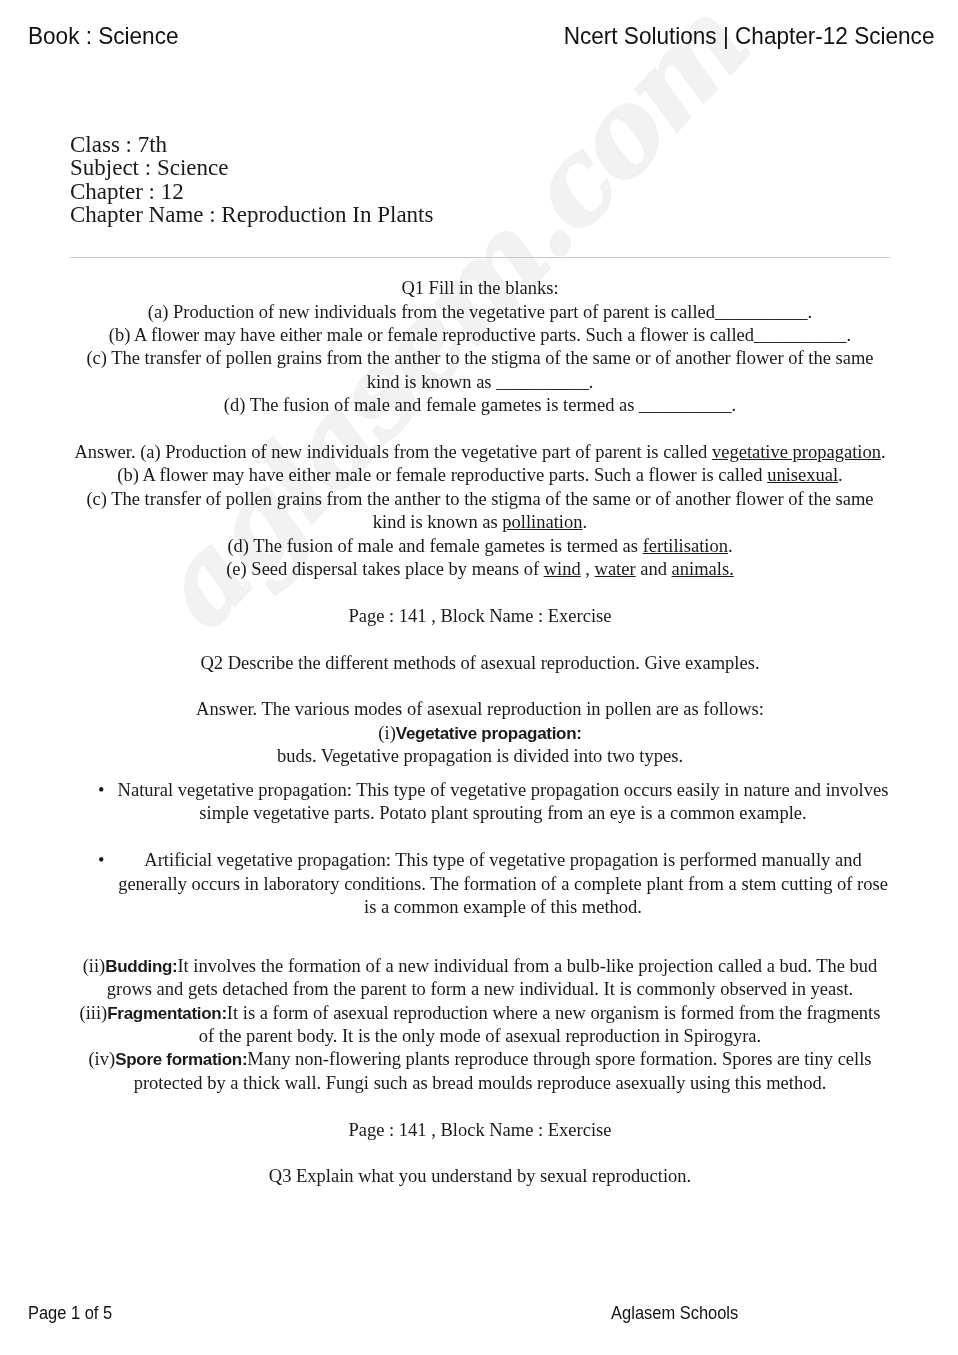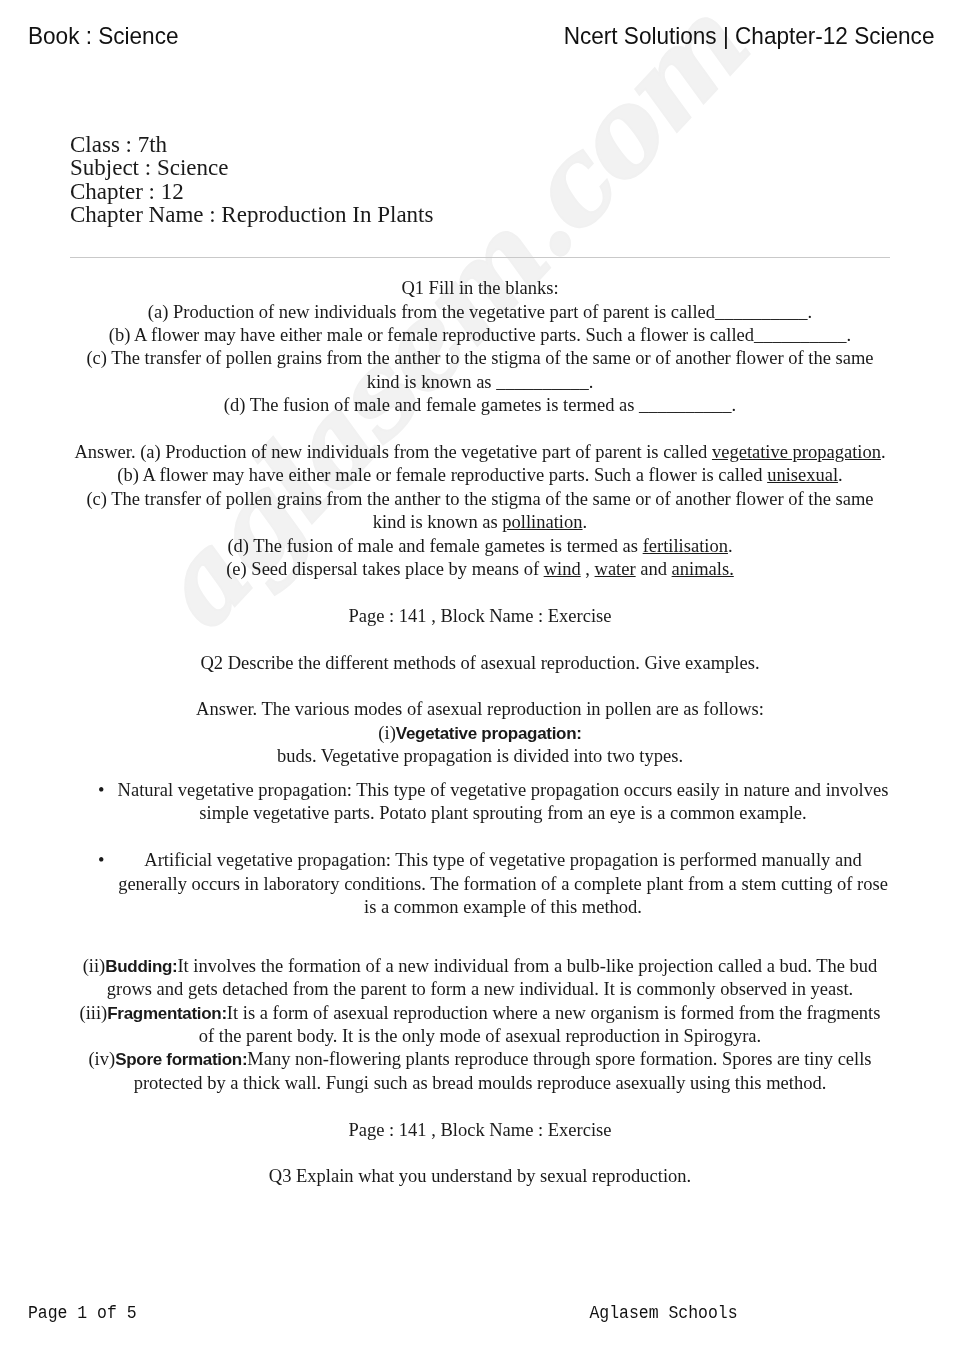--- a/index.html
+++ b/index.html
@@ -75,21 +75,21 @@
     white-space: nowrap;
   }
 
   .pg-footer {
     position: absolute;
     left: 0;
     bottom: 26px;
     width: 762px;
     height: 26px;
     z-index: 3;
-    font-family: Liberation Mono, monospace;
+    font-family: Liberation Sans, sans-serif;
     font-size: 17.5px;
     color: #111111;
   }
   .pg-footer .left {
     position: absolute;
     left: 28px;
     top: 0;
     transform: scaleX(0.94);
     transform-origin: left center;
     white-space: nowrap;

